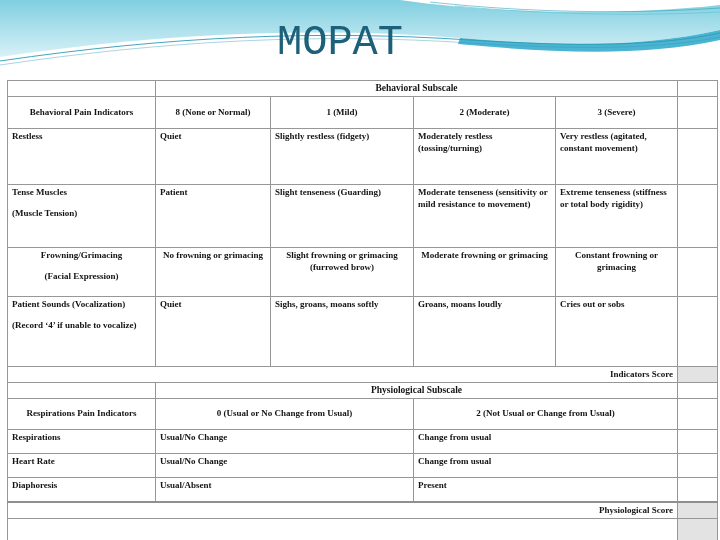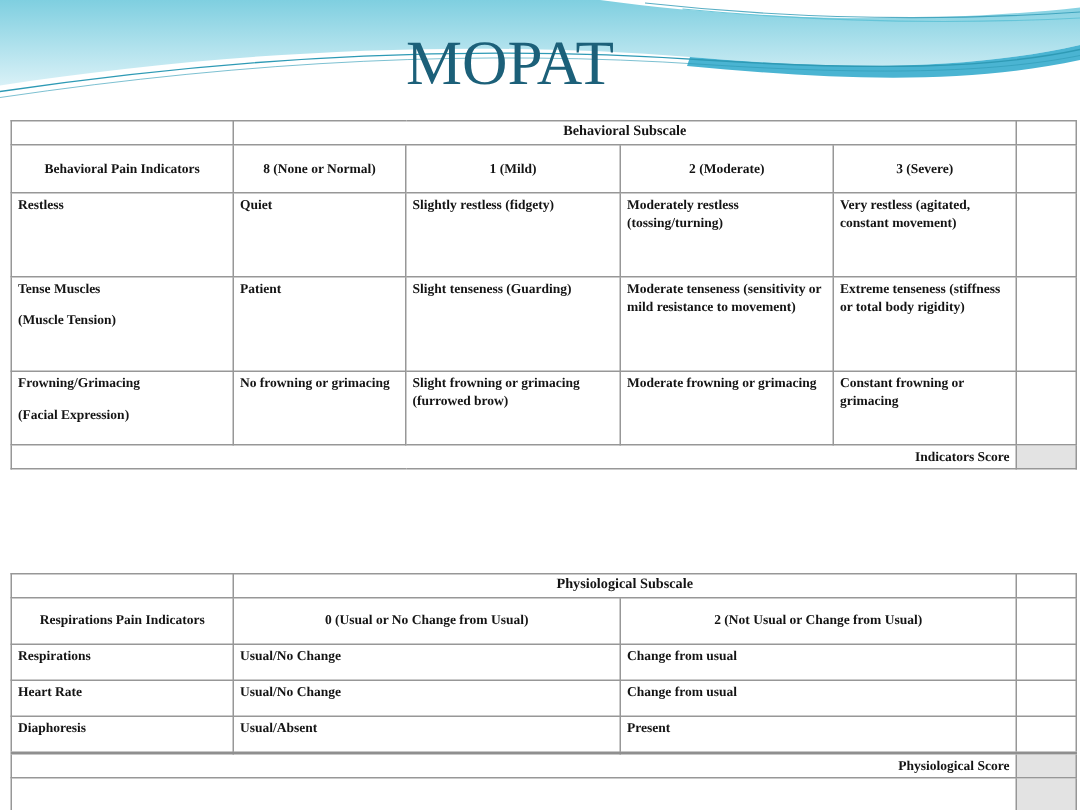--- a/index.html
+++ b/index.html
@@ -16,21 +16,21 @@
     overflow: hidden;
   }
   .header-band {
     position: absolute; top: 0; left: 0;
     width: 720px; height: 78px;
   }
   .slide-title {
     position: absolute;
     top: 22px; left: 160px; width: 360px;
     text-align: center;
-    font-family: Liberation Serif, serif;
+    font-family: Liberation Mono, monospace;
     font-size: 42px;
     line-height: 1.0;
     color: #1c6079;
     letter-spacing: 0px;
   }
   table.grid {
     position: absolute;
     left: 7px;
     width: 710px;
     border-collapse: collapse;
@@ -57,21 +57,21 @@
     padding: 1px 2px;
   }
   tr.r-cols td {
     text-align: center;
     vertical-align: middle;
   }
   .behavioral tr.r-cols td { height: 27px; }
   .physiological tr.r-cols td { height: 26px; }
   .behavioral tr.r-d0 td { height: 51px; }
   .behavioral tr.r-d1 td { height: 58px; }
-  .behavioral tr.r-d2 td { height: 44px; }
+  .behavioral tr.r-d2 td { height: 44px; text-align: center; }
   .behavioral tr.r-d3 td { height: 65px; }
   .physiological tr.r-p td { height: 19px; }
   tr.r-score td {
     height: 13px;
     text-align: right;
     vertical-align: middle;
     padding: 1px 4px;
   }
   tr.r-total td {
     height: 14px;
@@ -162,20 +162,31 @@
         <div>Frowning/Grimacing</div>
         <div class="ind2">(Facial Expression)</div>
       </td>
       <td>No frowning or grimacing</td>
       <td>Slight frowning or grimacing (furrowed brow)</td>
       <td>Moderate frowning or grimacing</td>
       <td>Constant frowning or grimacing</td>
       <td></td>
     </tr>
 
+    <tr class="r-d3">
+      <td>
+        <div>Patient Sounds (Vocalization)</div>
+        <div class="ind2">(Record ‘4’ if unable to vocalize)</div>
+      </td>
+      <td>Quiet</td>
+      <td>Sighs, groans, moans softly</td>
+      <td>Groans, moans loudly</td>
+      <td>Cries out or sobs</td>
+      <td></td>
+    </tr>
 
     <tr class="r-score">
       <td colspan="5">Indicators Score</td>
       <td class="score-cell"></td>
     </tr>
   </tbody>
     </table>
 
   <table class="grid physiological">
     <colgroup>

